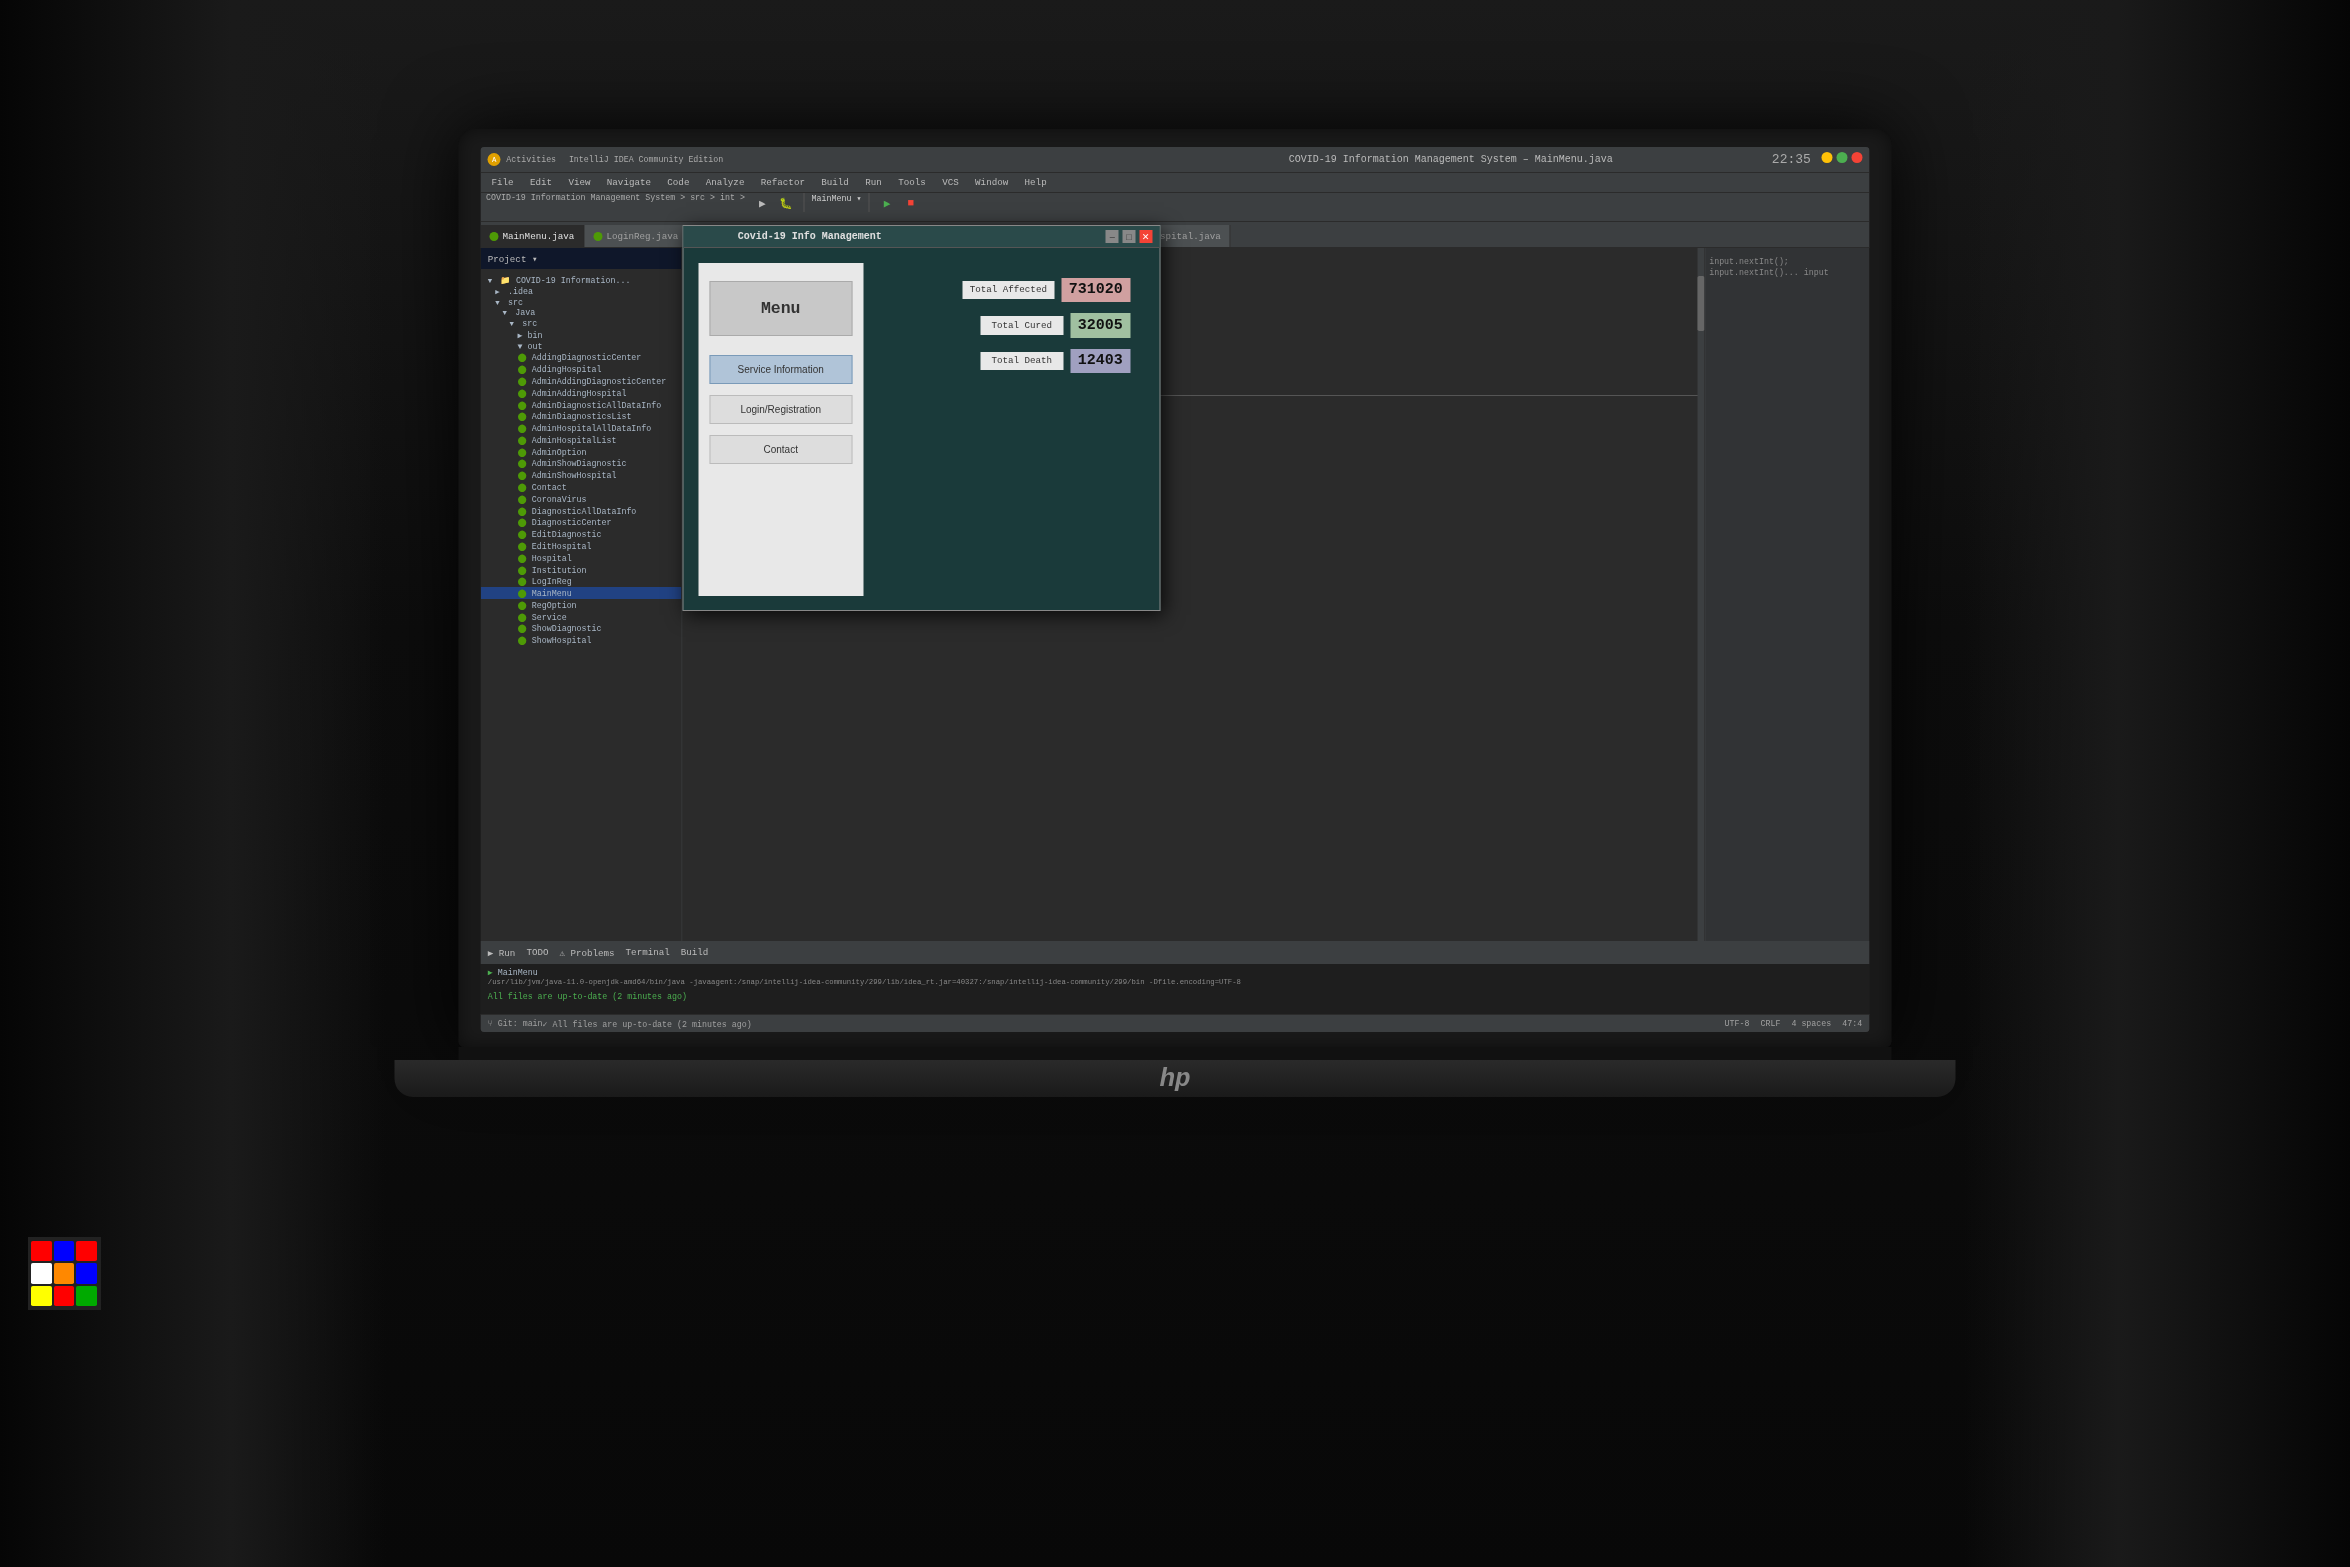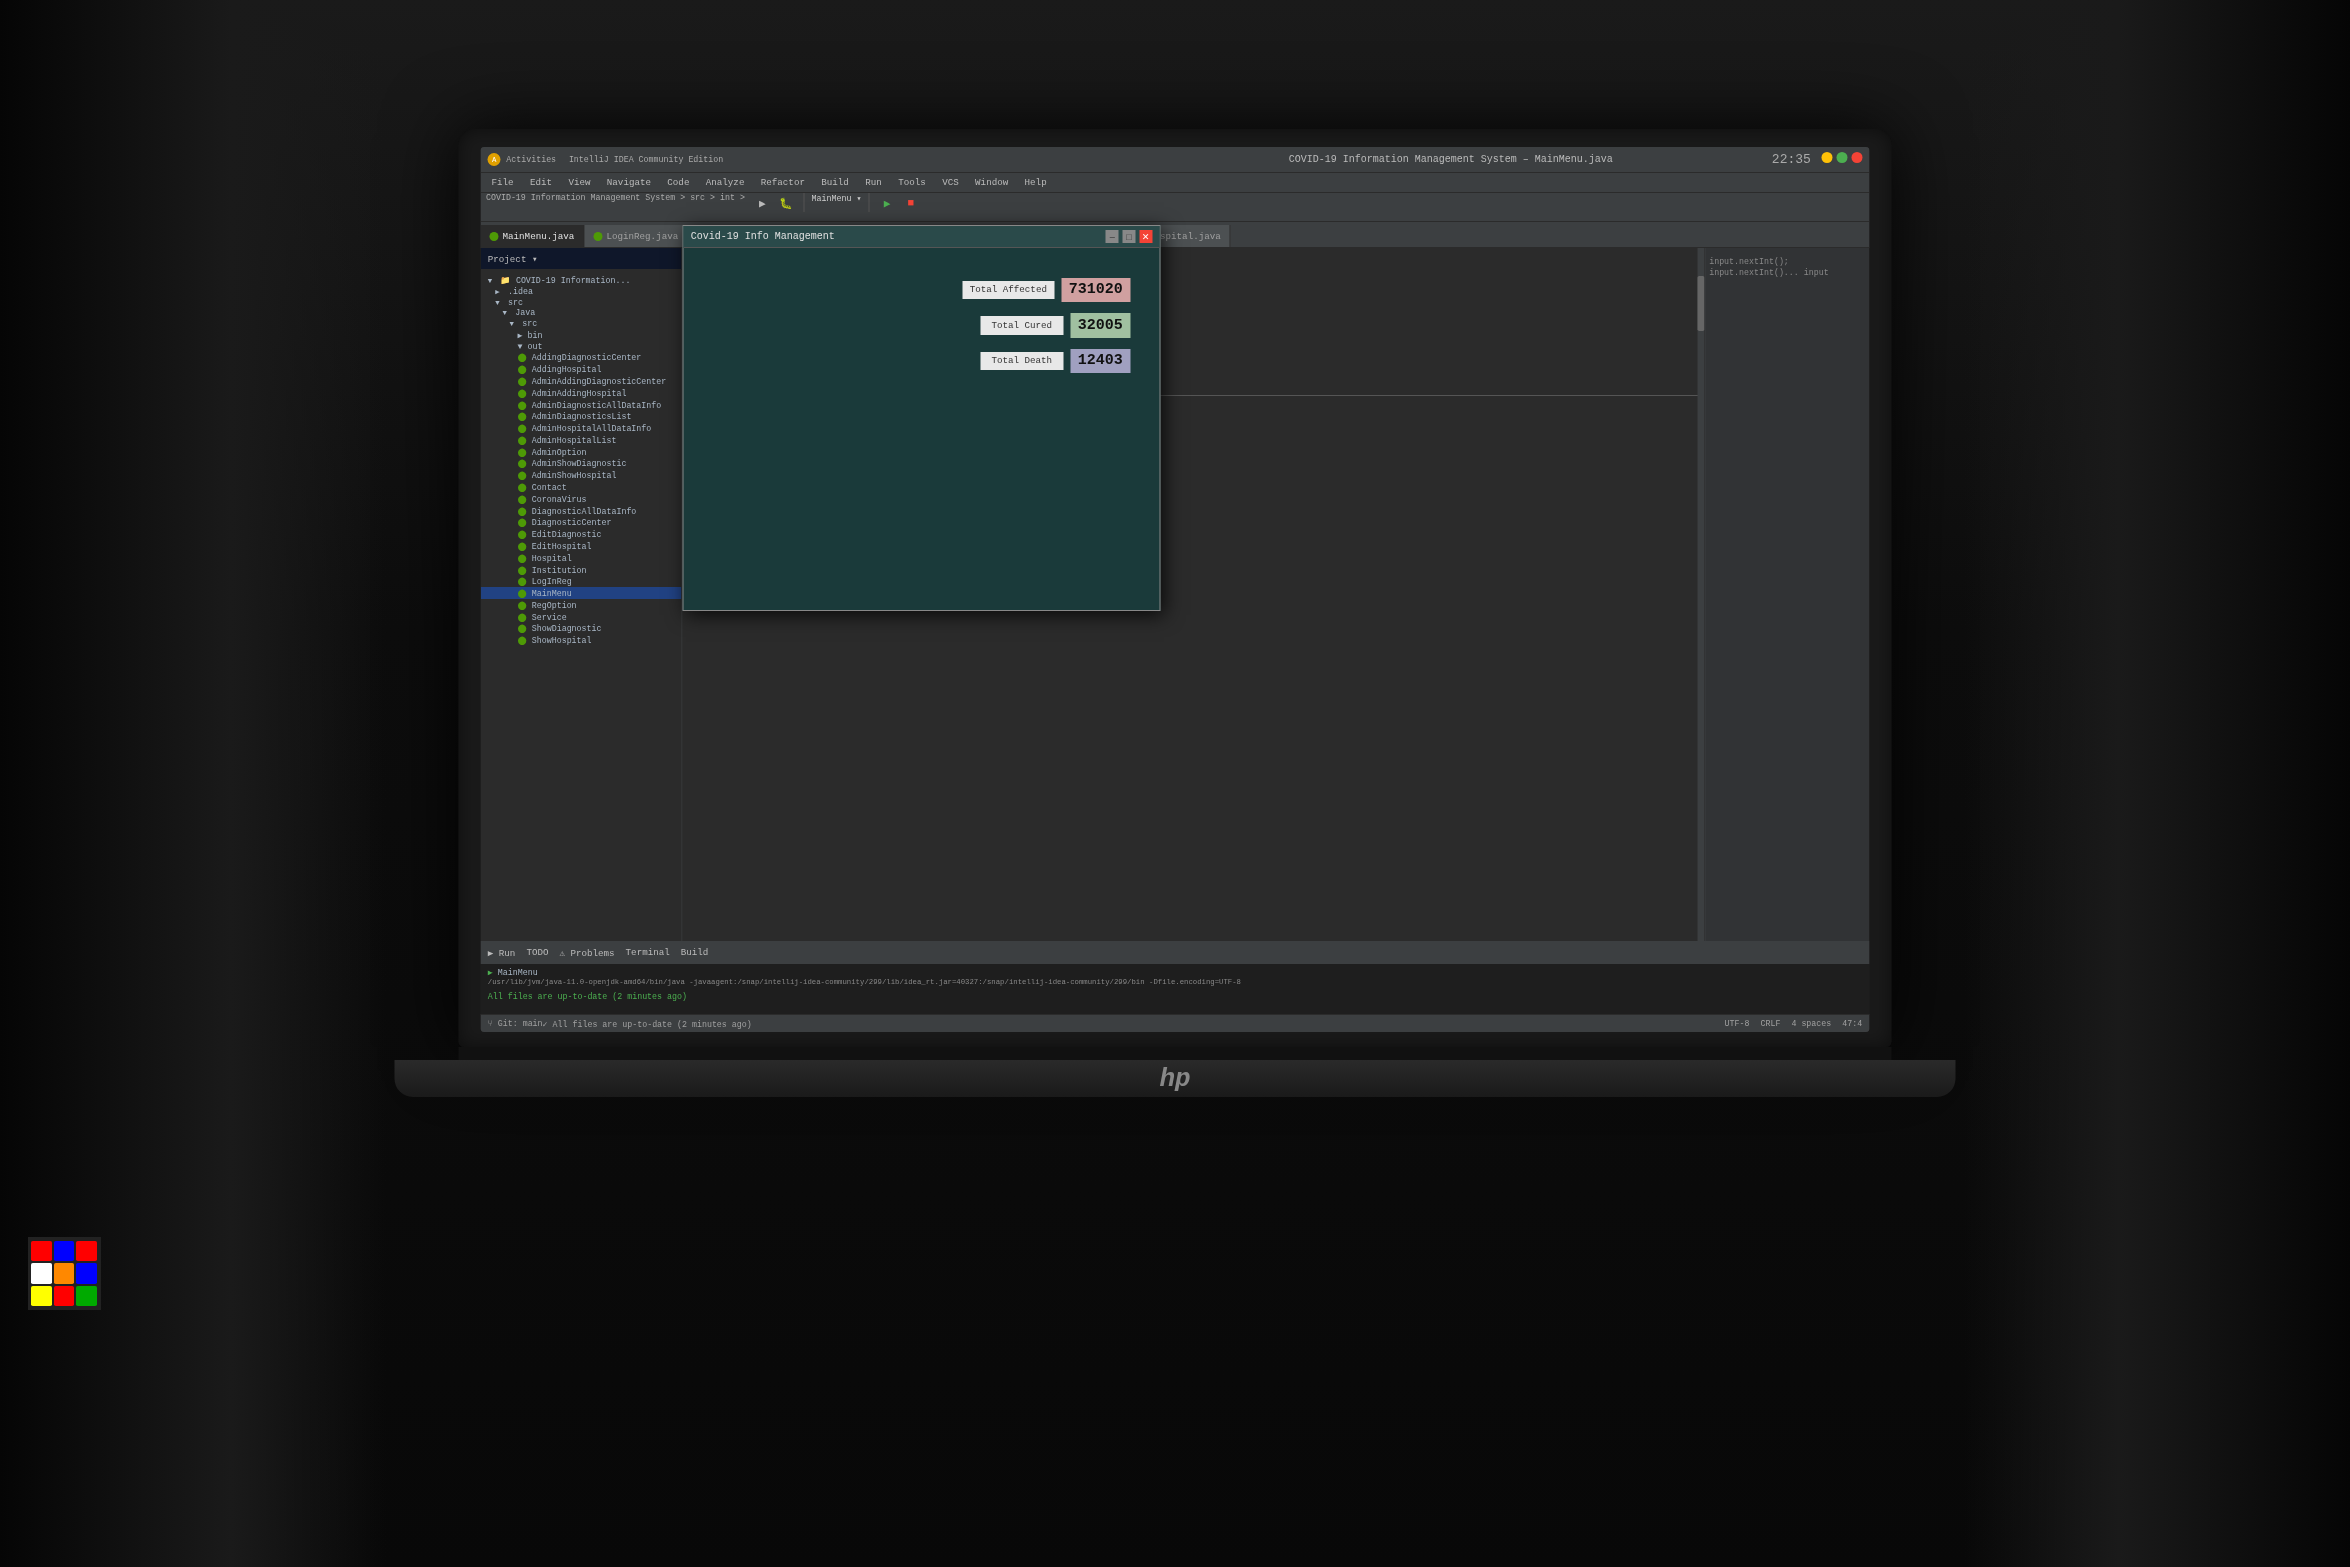--- a/index.html
+++ b/index.html
@@ -383,21 +383,22 @@
       display: flex;
       align-items: center;
       justify-content: space-between;
       padding: 0 7.3px;
       border-bottom: 0.9px solid #555;
     }
 
     .popup-title-text {
       color: #e0e0e0;
       font-size: 10px;
-      font-weight: normal;
+      font-weight: bold;
+      margin-left: 47px;
     }
 
     .popup-controls {
       display: flex;
       gap: 3.7px;
     }
 
     .popup-btn {
       width: 13px; height: 13px;
       background: #888;
@@ -808,20 +809,34 @@
             <span class="popup-title-text">Covid-19 Info Management</span>
             <div class="popup-controls">
               <button class="popup-btn">–</button>
               <button class="popup-btn">□</button>
               <button class="popup-btn" style="background:#f44336;color:white;">✕</button>
             </div>
           </div>
 
           <div class="popup-content">
 
+            <div class="menu-panel">
+              <div class="menu-title-box">
+                <span>Menu</span>
+              </div>
+              <button class="menu-btn active">
+                <span>Service Information</span>
+              </button>
+              <button class="menu-btn">
+                <span>Login/Registration</span>
+              </button>
+              <button class="menu-btn">
+                <span>Contact</span>
+              </button>
+            </div>
 
             <div class="stats-panel">
 
               <div class="stat-row">
                 <div class="stat-label">Total Affected</div>
                 <div class="stat-value affected">731020</div>
               </div>
 
               <div class="stat-row">
                 <div class="stat-label">Total Cured</div>

